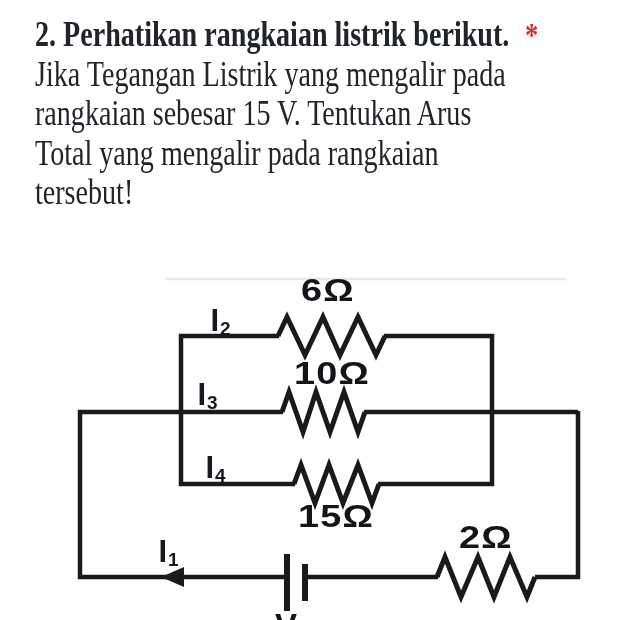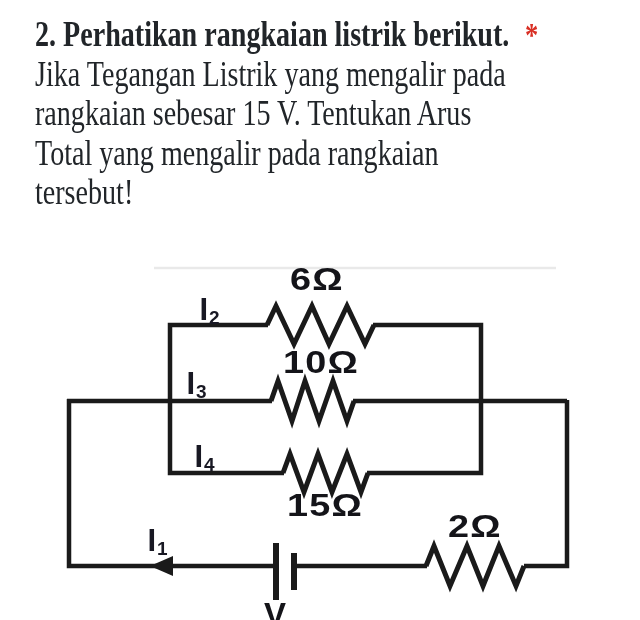--- a/index.html
+++ b/index.html
@@ -12,21 +12,21 @@
   .question{
     position:absolute;left:35px;top:15px;width:800px;
     transform:scaleX(0.78);transform-origin:0 0;
     font-family:"Liberation Serif",serif;
     font-size:36px;line-height:39.5px;color:#212529;
     white-space:nowrap;
   }
   .q-title{font-weight:bold;}
   .req{color:#d93025;margin-left:20px;font-size:34px;}
   
-  .circuit{position:absolute;inset:0;margin:4px;}
+  .circuit{position:absolute;inset:0;margin:15px;}
   .circuit svg{position:absolute;left:0;top:0;}
   .rlabel{
     position:absolute;transform:translate(-50%,-50%) scale(1.22,1);
     font-weight:bold;font-size:31px;color:#141419;letter-spacing:1px;
     white-space:nowrap;
   }
   .cur{
     position:absolute;transform:translate(-50%,-50%);
     display:flex;align-items:flex-start;font-weight:bold;color:#181823;
   }

